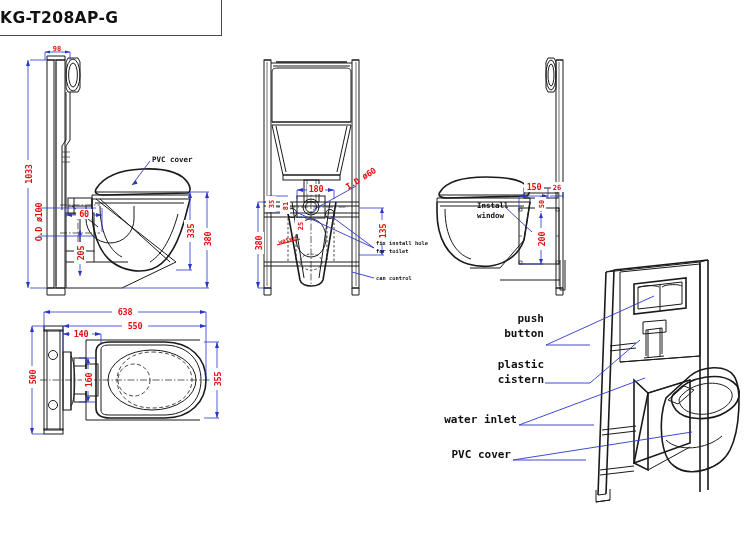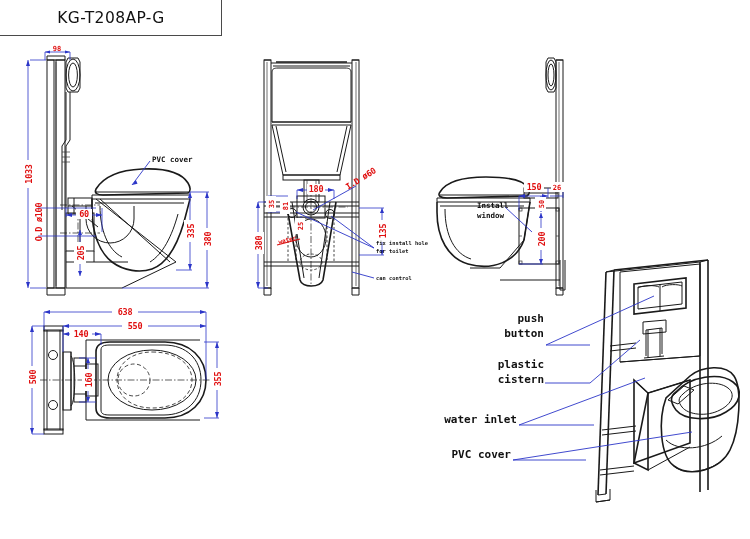--- a/index.html
+++ b/index.html
@@ -17,22 +17,22 @@
   .lead{stroke:#2b35c8;fill:none;stroke-width:0.9;}
   .leadr{stroke:#d81010;fill:none;stroke-width:1.1;}
   .white{fill:#ffffff;}
   text.dimtxt{fill:#e01010;font-family:"DejaVu Sans Mono",monospace;font-size:8.5px;font-weight:bold;letter-spacing:-0.3px;}
   text.dimtxt-s{fill:#e01010;font-family:"DejaVu Sans Mono",monospace;font-size:7px;font-weight:bold;}
   text.noteblk{fill:#111;font-family:"DejaVu Sans Mono",monospace;font-size:7.5px;font-weight:bold;}
   text.noteblk-sm{fill:#111;font-family:"DejaVu Sans Mono",monospace;font-size:5.4px;font-weight:bold;}
   text.notebig{fill:#111;font-family:"DejaVu Sans Mono",monospace;font-size:11px;font-weight:bold;}
   text.redtxt{fill:#e01010;font-family:"DejaVu Sans Mono",monospace;font-size:6px;font-weight:bold;}
   #titlebox{position:absolute;left:0;top:0;width:222px;height:36px;border-right:1.3px solid #4a4a4a;border-bottom:1.3px solid #4a4a4a;box-sizing:border-box;background:#fff;}
-  #titletext{position:absolute;left:0;top:0;width:222px;height:36px;line-height:36px;text-align:center;
-     font-family:"DejaVu Sans",sans-serif;font-size:15.5px;font-weight:normal;color:#111;letter-spacing:0.4px;}
+  #titletext{position:absolute;left:0;top:0;width:222px;height:36px;line-height:36px;text-align:left;
+     font-family:"DejaVu Sans",sans-serif;font-size:15.5px;font-weight:bold;color:#111;letter-spacing:0.4px;}
 </style>
 </head>
 <body>
 
 <div id="sheet">
 
   <div id="titlebox">
     <div id="titletext">KG-T208AP-G</div>
   </div>
 

